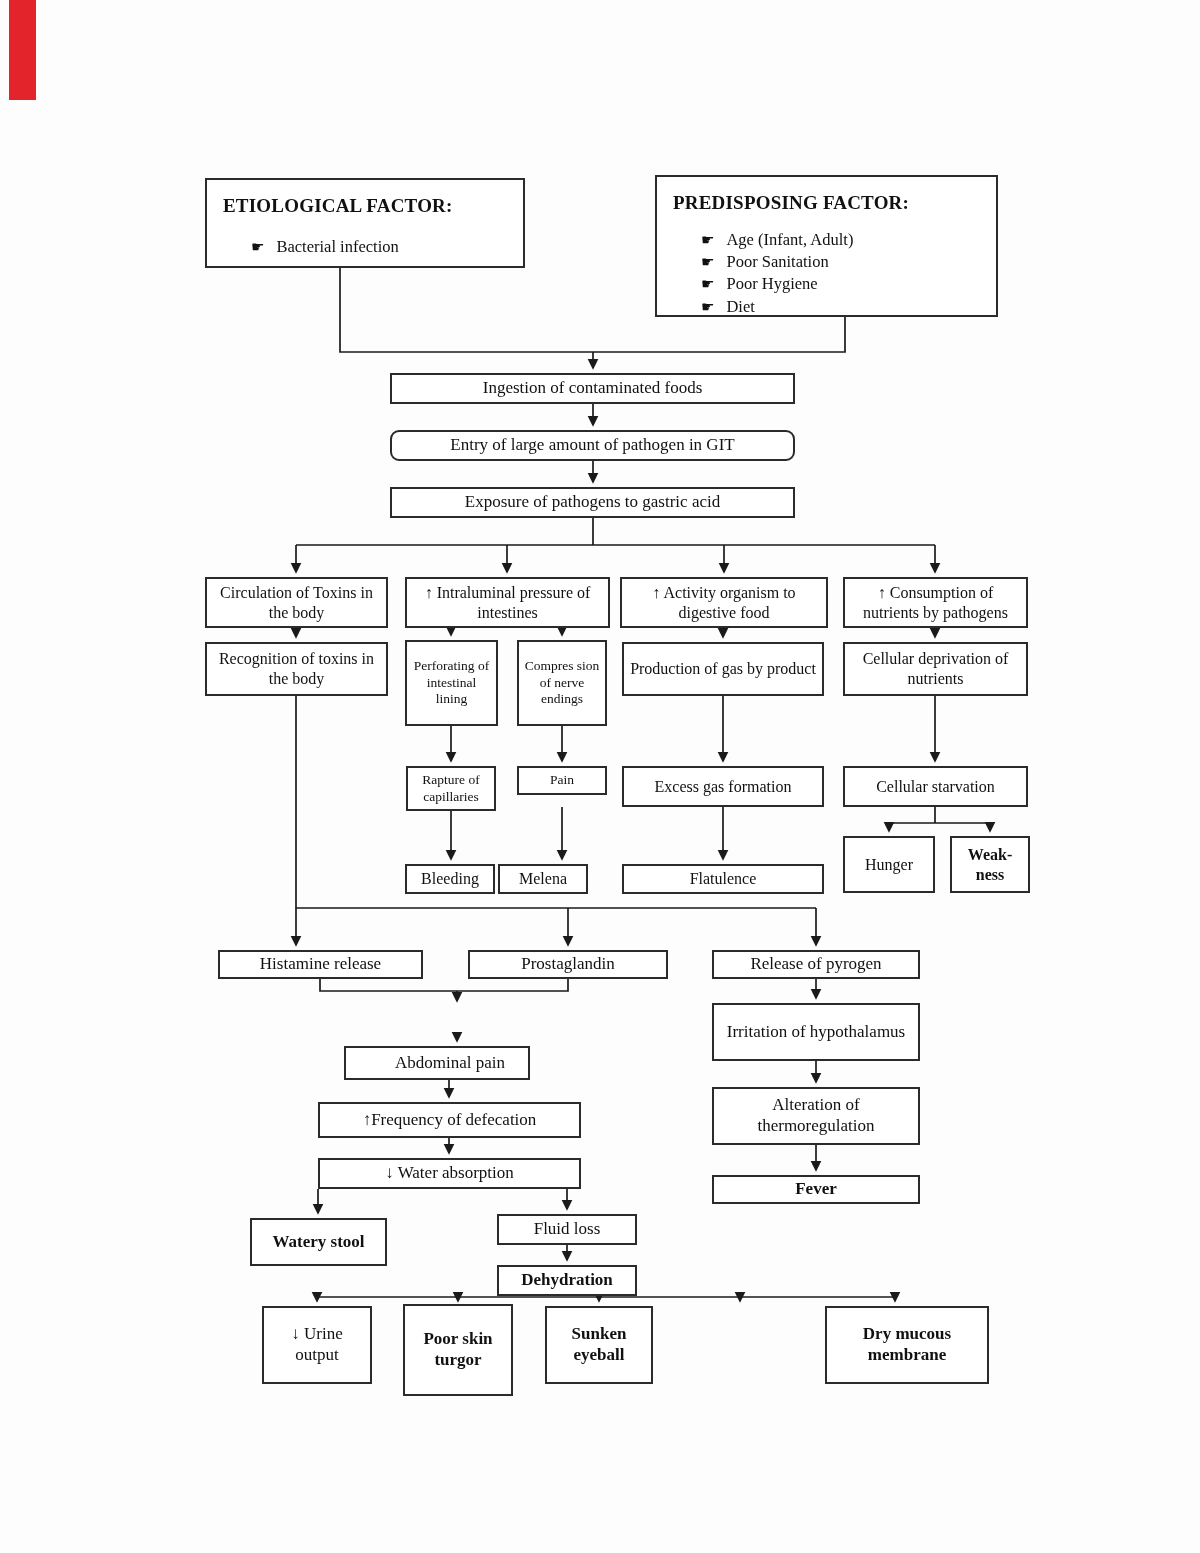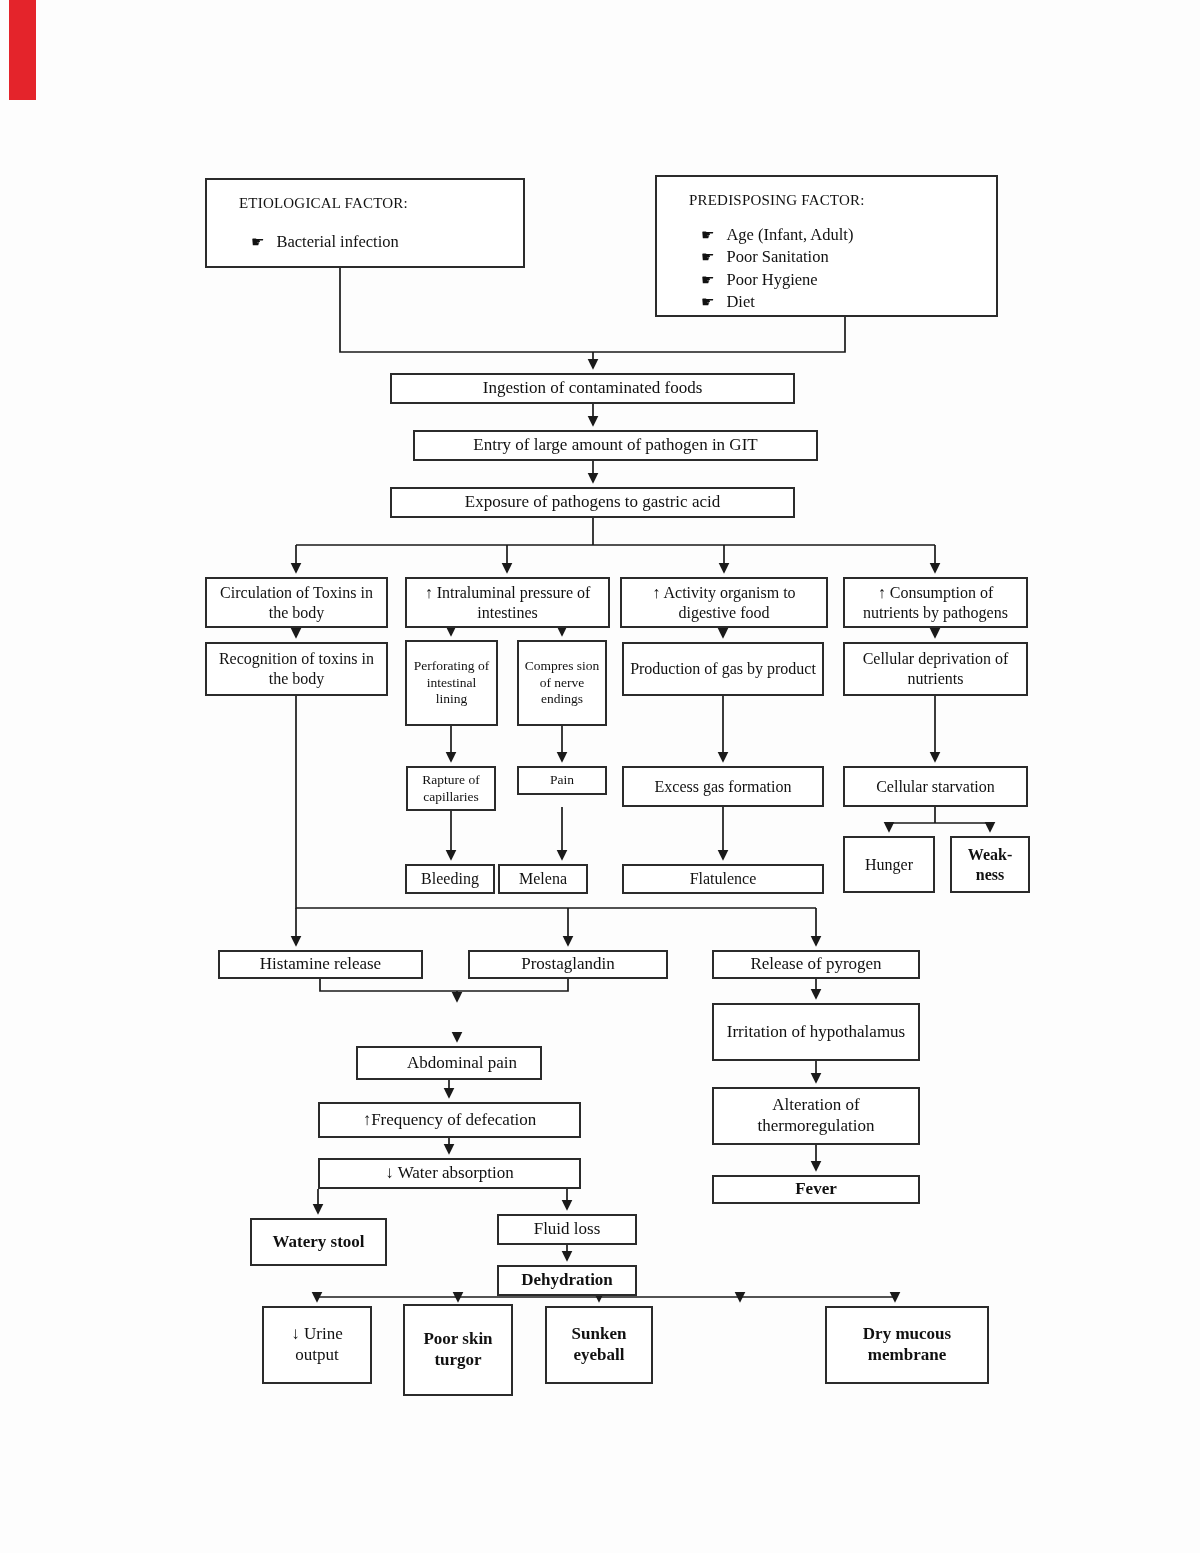--- a/index.html
+++ b/index.html
@@ -11,21 +11,21 @@
   svg.wires{position:absolute;left:0;top:0;z-index:0;}
   .node{
     position:absolute;box-sizing:border-box;border:2px solid #2b2b2b;background:#ffffff;
     display:flex;align-items:center;justify-content:center;text-align:center;
     font-size:16px;line-height:1.22;padding:2px 5px;z-index:1;
   }
   .bold{font-weight:bold;}
   .sm{font-size:13.5px;}
   .lg{font-size:17px;}
   .factor{align-items:flex-start;justify-content:flex-start;flex-direction:column;padding:14px 16px;text-align:left;}
-  .factor .ftitle{font-weight:normal;font-size:15px;letter-spacing:.2px;margin-left:16px;}
+  .factor .ftitle{font-weight:bold;font-size:19px;letter-spacing:.2px;}
   .factor ul{list-style:none;margin:18px 0 0 28px;padding:0;font-size:16.5px;}
   .factor li{display:flex;gap:12px;margin:2px 0;align-items:baseline;}
   .factor .hand{font-size:15px;}
 </style>
 </head>
 <body>
 
 <div class="page">
 
   <div class="artifact-red"></div>
@@ -111,21 +111,21 @@
         <span>Poor Hygiene</span>
       </li>
       <li>
         <span class="hand">☛</span>
         <span>Diet</span>
       </li>
     </ul>
   </div>
 
   <div class="node lg" style="left:390px;top:373px;width:405px;height:31px;">Ingestion of contaminated foods</div>
-  <div class="node lg" style="left:413px;top:430px;width:405px;height:31px;">Entry of large amount of pathogen in GIT</div>
+  <div class="node lg" style="left:390px;top:430px;width:405px;height:31px;border-radius:9px;">Entry of large amount of pathogen in GIT</div>
   <div class="node lg" style="left:390px;top:487px;width:405px;height:31px;">Exposure of pathogens to gastric acid</div>
 
   <div class="node" style="left:205px;top:577px;width:183px;height:51px;">Circulation of Toxins in the body</div>
   <div class="node" style="left:405px;top:577px;width:205px;height:51px;">↑ Intraluminal pressure of intestines</div>
   <div class="node" style="left:620px;top:577px;width:208px;height:51px;">↑ Activity organism to digestive food</div>
   <div class="node" style="left:843px;top:577px;width:185px;height:51px;">↑ Consumption of nutrients by pathogens</div>
 
   <div class="node" style="left:205px;top:642px;width:183px;height:54px;">Recognition of toxins in the body</div>
   <div class="node sm" style="left:405px;top:640px;width:93px;height:86px;">Perforating of intestinal lining</div>
   <div class="node sm" style="left:517px;top:640px;width:90px;height:86px;">Compres sion of nerve endings</div>
@@ -140,21 +140,21 @@
   <div class="node" style="left:843px;top:836px;width:92px;height:57px;">Hunger</div>
   <div class="node bold" style="left:950px;top:836px;width:80px;height:57px;">Weak-ness</div>
   <div class="node" style="left:405px;top:864px;width:90px;height:30px;">Bleeding</div>
   <div class="node" style="left:498px;top:864px;width:90px;height:30px;">Melena</div>
   <div class="node" style="left:622px;top:864px;width:202px;height:30px;">Flatulence</div>
 
   <div class="node lg" style="left:218px;top:950px;width:205px;height:29px;">Histamine release</div>
   <div class="node lg" style="left:468px;top:950px;width:200px;height:29px;">Prostaglandin</div>
   <div class="node lg" style="left:712px;top:950px;width:208px;height:29px;">Release of pyrogen</div>
 
-  <div class="node lg" style="left:356px;top:1046px;width:186px;height:34px;padding-left:31px;">Abdominal pain</div>
+  <div class="node lg" style="left:344px;top:1046px;width:186px;height:34px;padding-left:31px;">Abdominal pain</div>
   <div class="node lg" style="left:318px;top:1102px;width:263px;height:36px;">↑Frequency of defecation</div>
   <div class="node lg" style="left:318px;top:1158px;width:263px;height:31px;">↓ Water absorption</div>
   <div class="node bold lg" style="left:250px;top:1218px;width:137px;height:48px;">Watery stool</div>
   <div class="node lg" style="left:497px;top:1214px;width:140px;height:31px;">Fluid loss</div>
   <div class="node bold lg" style="left:497px;top:1265px;width:140px;height:31px;">Dehydration</div>
 
   <div class="node lg" style="left:712px;top:1003px;width:208px;height:58px;">Irritation of hypothalamus</div>
   <div class="node lg" style="left:712px;top:1087px;width:208px;height:58px;">Alteration of thermoregulation</div>
   <div class="node bold lg" style="left:712px;top:1175px;width:208px;height:29px;">Fever</div>
 

